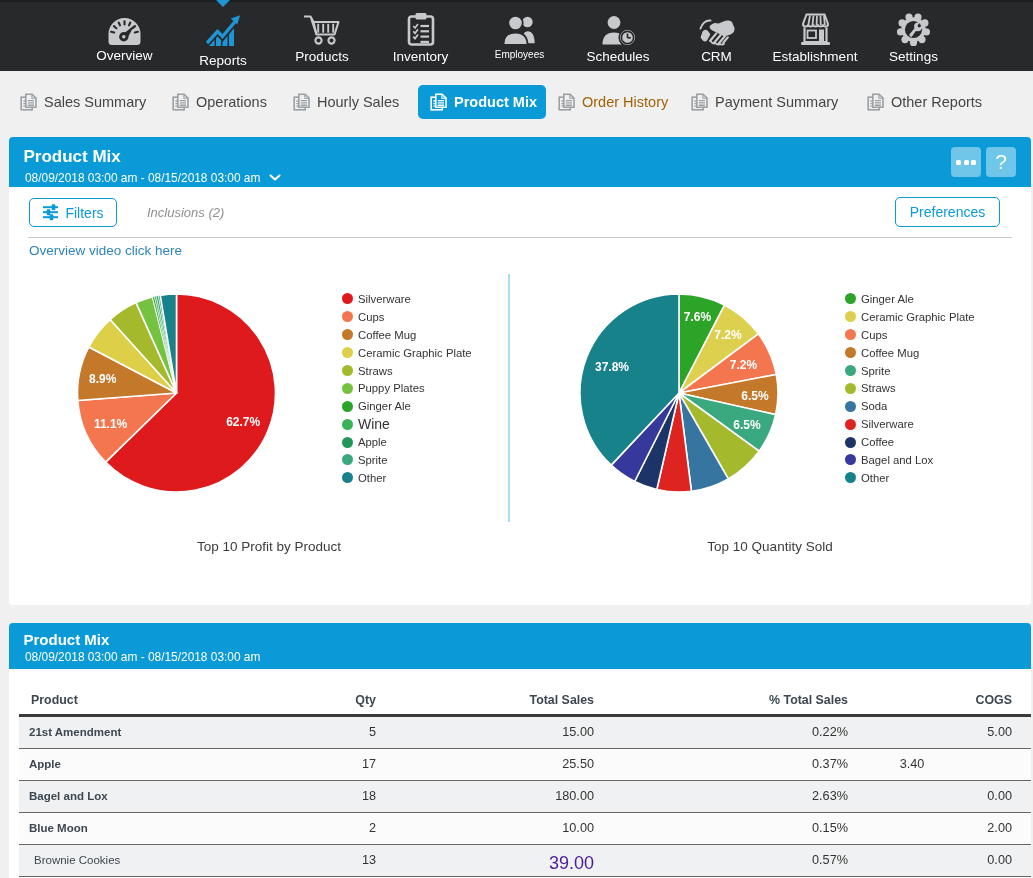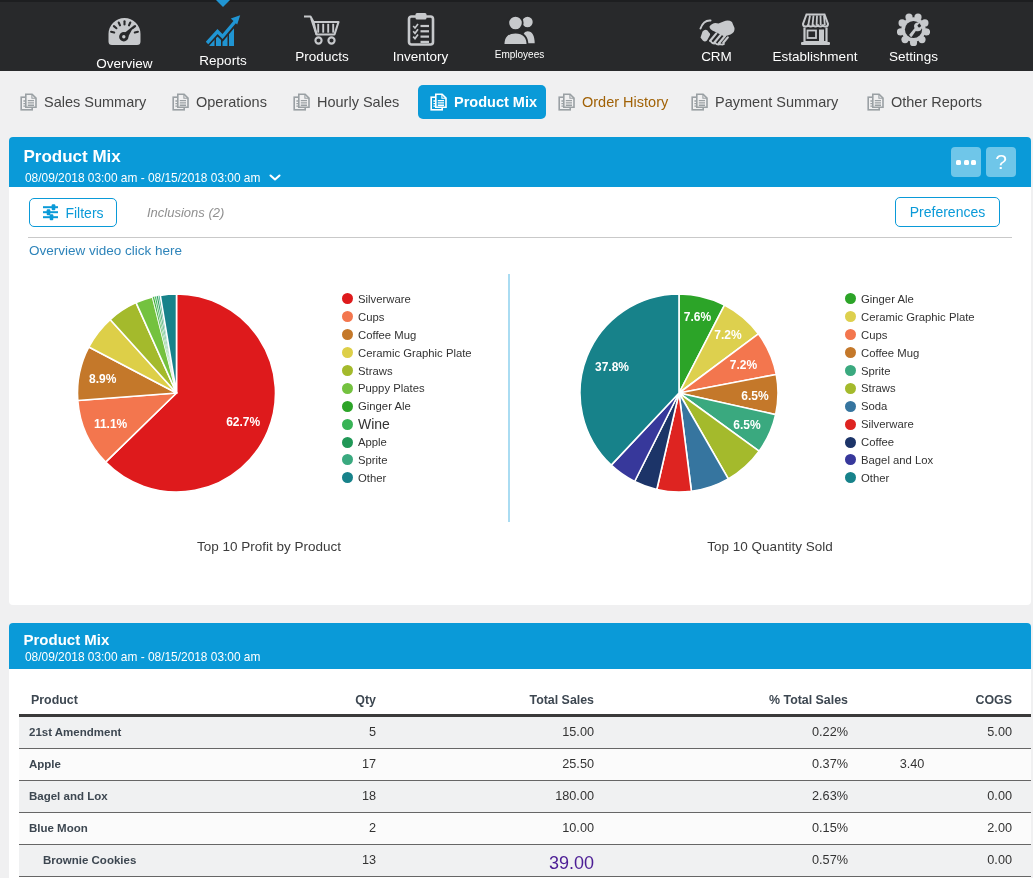--- a/index.html
+++ b/index.html
@@ -16,21 +16,21 @@
             <line x1="14.0" y1="9.4" x2="12.7" y2="6.5" stroke="#28292b" stroke-width="2.1" stroke-linecap="round"></line>
             <line x1="18.5" y1="8.4" x2="18.5" y2="5.2" stroke="#28292b" stroke-width="2.1" stroke-linecap="round"></line>
             <line x1="23.0" y1="9.4" x2="24.3" y2="6.5" stroke="#28292b" stroke-width="2.1" stroke-linecap="round"></line>
             <line x1="26.6" y1="12.2" x2="29.1" y2="10.1" stroke="#28292b" stroke-width="2.1" stroke-linecap="round"></line>
             <line x1="28.8" y1="16.4" x2="31.9" y2="15.7" stroke="#28292b" stroke-width="2.1" stroke-linecap="round"></line>
             <path d="M16.5 18.5 L28.5 9 L21.5 22 Z" fill="#28292b"></path>
             <circle cx="17.8" cy="20.8" r="4.7" fill="#28292b"></circle>
             <circle cx="17.8" cy="20.8" r="1.7" fill="#c7c9cc"></circle>
           </svg>
         </div>
-        <div style="color:#fff;font-size:13.5px;margin-top:10px">Overview</div>
+        <div style="color:#fff;font-size:13.5px;margin-top:2px">Overview</div>
       </div>
 <div class="abs" style="left:153px;top:7px;width:140px;height:60px;text-align:center">
         <div style="height:37px;display:flex;align-items:flex-end;justify-content:center">
           <svg width="35" height="31" viewBox="0 0 35 31">
             <rect x="3.5" y="22" width="5" height="9" fill="#2095d3"></rect>
             <rect x="10" y="19" width="5" height="12" fill="#2095d3"></rect>
             <rect x="16.5" y="16" width="5" height="15" fill="#2095d3"></rect>
             <rect x="23" y="12.5" width="5" height="18.5" fill="#2095d3"></rect>
             <polyline points="1,28 11.5,16.5 16.5,21.5 30,5.5" fill="none" stroke="#28292b" stroke-width="7"></polyline>
             <polyline points="1,28 11.5,16.5 16.5,21.5 30,5.5" fill="none" stroke="#2095d3" stroke-width="3.4"></polyline>
@@ -73,20 +73,33 @@
 <div class="abs" style="left:449.5px;top:7px;width:140px;height:60px;text-align:center">
         <div style="height:37px;display:flex;align-items:flex-end;justify-content:center">
           <svg width="37" height="33" viewBox="0 0 37 33">
             <circle cx="26.5" cy="9" r="6" fill="#c7c9cc" stroke="#28292b" stroke-width="1.6"></circle>
             <path d="M20 31 Q20 17.5 26.5 17.5 Q34.5 17.5 34.5 31 Z" fill="#c7c9cc" stroke="#28292b" stroke-width="1.6"></path>
             <circle cx="14.5" cy="10" r="7.2" fill="#c7c9cc" stroke="#28292b" stroke-width="1.8"></circle>
             <path d="M2.5 32 Q2.5 19.5 14.5 19.5 Q26.5 19.5 26.5 32 Z" fill="#c7c9cc" stroke="#28292b" stroke-width="1.8"></path>
           </svg>
         </div>
         <div style="color:#fff;font-size:10px;margin-top:3px">Employees</div>
+      </div>
+<div class="abs" style="left:548px;top:7px;width:140px;height:60px;text-align:center">
+        <div style="height:37px;display:flex;align-items:flex-end;justify-content:center">
+          <svg width="37" height="32" viewBox="0 0 37 32">
+            <circle cx="14" cy="8.5" r="6.4" fill="#c7c9cc"></circle>
+            <path d="M2.5 30.5 Q2.5 18.5 14 18.5 Q25.5 18.5 25.5 30.5 Z" fill="#c7c9cc"></path>
+            <circle cx="27.5" cy="23.5" r="8.3" fill="#c7c9cc" stroke="#28292b" stroke-width="1.6"></circle>
+            <circle cx="27.5" cy="23.5" r="6.1" fill="none" stroke="#28292b" stroke-width="1.7"></circle>
+            <line x1="27.5" y1="23.8" x2="27.5" y2="19.6" stroke="#28292b" stroke-width="1.7"></line>
+            <line x1="27.5" y1="23.8" x2="30.8" y2="23.8" stroke="#28292b" stroke-width="1.7"></line>
+          </svg>
+        </div>
+        <div style="color:#fff;font-size:13.5px;margin-top:3px">Schedules</div>
       </div>
 <div class="abs" style="left:646.5px;top:7px;width:140px;height:60px;text-align:center">
         <div style="height:37px;display:flex;align-items:flex-end;justify-content:center">
           <svg width="39" height="29" viewBox="0 0 39 29">
             <path d="M13.5 3.5 Q6.5 3 3.5 11.5" fill="none" stroke="#c7c9cc" stroke-width="2" stroke-linecap="round"></path>
             <path d="M12.5 9.5 Q16 4.5 21.5 6.5 L26.5 4.5 Q31.5 2.5 35 5 L37.5 11 Q38 15.5 33.5 17.5 L27.5 19.5 L17.5 14.5 Q12.5 12.5 12.5 9.5 Z" fill="#c7c9cc"></path>
             <path d="M5.5 14.5 Q8 11.5 10.5 13.5 L12 15.5 Q14 17 12.5 19 L10 23.5 Q8 25.5 5.8 23.5 L3.5 20.5 Z" fill="#c7c9cc"></path>
             <path d="M13.2 23.8 L19.3 16.4 M17.6 25.2 L23.8 17.8 M22 26.2 L28 19 M26.3 25.8 L30.8 20.4" fill="none" stroke="#c7c9cc" stroke-width="2.2" stroke-linecap="round"></path>
             <path d="M13.2 23.8 Q15.5 27.3 18.6 26.2 M17.6 25.2 Q20 28.4 23 27.2 M22 26.2 Q24.6 28.6 27 27" fill="none" stroke="#c7c9cc" stroke-width="1.8" stroke-linecap="round"></path>
           </svg>
@@ -398,19 +411,19 @@
 <div class="abs" style="left:793px;top:8px;width:200px;text-align:right;font-size:12.7px;color:#333">0.00</div>
 </div>
 <div class="abs" style="left:10px;top:190px;width:1012px;height:32px;background:#fbfbfb;border-bottom:1px solid #666">
 <div class="abs" style="left:10px;top:9px;font-size:11.5px;font-weight:bold;color:#3d4751">Blue Moon</div>
 <div class="abs" style="left:157px;top:8px;width:200px;text-align:right;font-size:12.7px;color:#333">2</div>
 <div class="abs" style="left:375px;top:8px;width:200px;text-align:right;font-size:12.7px;color:#333">10.00</div>
 <div class="abs" style="left:629px;top:8px;width:200px;text-align:right;font-size:12.7px;color:#333">0.15%</div>
 <div class="abs" style="left:793px;top:8px;width:200px;text-align:right;font-size:12.7px;color:#333">2.00</div>
 </div>
 <div class="abs" style="left:10px;top:222px;width:1012px;height:32px;background:#f0f1f2;border-bottom:1px solid #666">
-<div class="abs" style="left:24px;top:9px;font-size:11.5px;font-weight:bold;color:#3d4751">Brownie Cookies</div>
+<div class="abs" style="left:15px;top:9px;font-size:11.5px;font-weight:normal;color:#3d4751">Brownie Cookies</div>
 <div class="abs" style="left:157px;top:8px;width:200px;text-align:right;font-size:12.7px;color:#333">13</div>
 <div class="abs" style="left:375px;top:8px;width:200px;text-align:right;font-size:18px;color:#4c1d95">39.00</div>
 <div class="abs" style="left:629px;top:8px;width:200px;text-align:right;font-size:12.7px;color:#333">0.57%</div>
 <div class="abs" style="left:793px;top:8px;width:200px;text-align:right;font-size:12.7px;color:#333">0.00</div>
 </div>
 </div>
 </div>
 </body></html>

